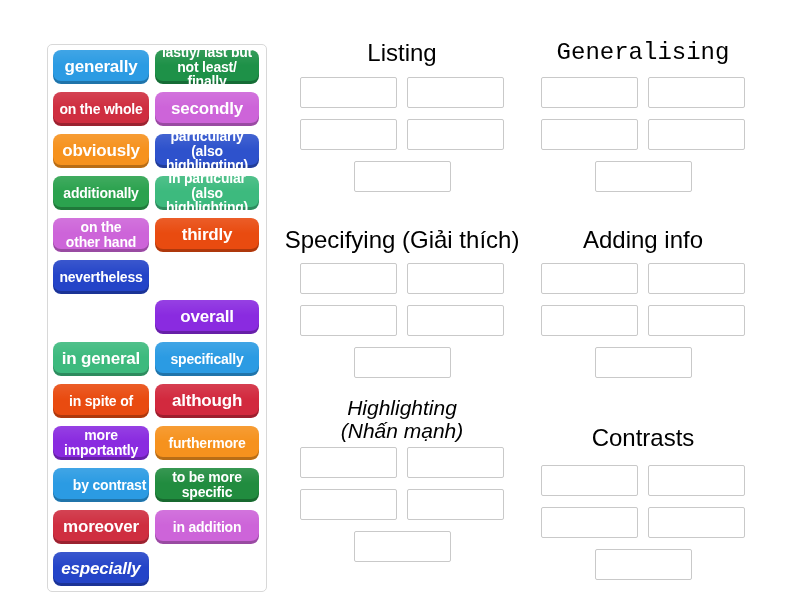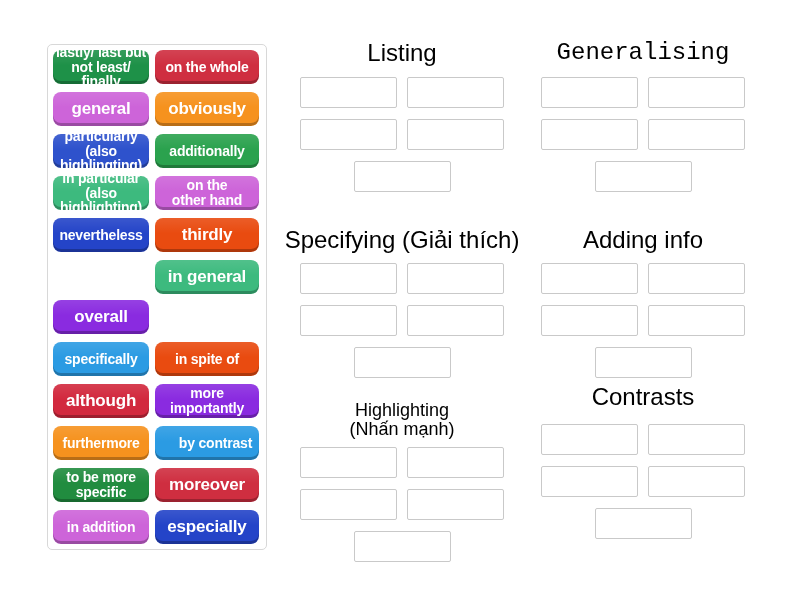--- a/index.html
+++ b/index.html
@@ -54,73 +54,74 @@
     display:flex;align-items:center;justify-content:center;
     font-size:24px;
     color:#000000;
     white-space:pre;
     text-align:center;
     line-height:1.08;
   }
   .row1 .hdr{height:49px;}
   .row2 .hdr{height:47px;}
   .row3 .hdr{height:54px;}
-  .hdr.two-line{font-size:18px;}
+  .hdr.two-line{font-size:21px;font-style:italic;}
   .slots{
     display:flex;flex-wrap:wrap;
     justify-content:center;
     gap:11px 10px;
     width:204px;
   }
   .slot{
     box-sizing:border-box;
     width:97px;height:31px;
     background:#ffffff;
     border:1px solid #c9c9c9;
     border-radius:2px;
   }
   .g1{left:300px;top:28px;}
   .g2{left:541px;top:28px;font-family:Liberation Mono, monospace;}
   .g3{left:300px;top:216px;}
   .g4{left:541px;top:216px;}
   .g5{left:300px;top:393px;}
-  .g6{left:541px;top:370px;}
+  .g6{left:541px;top:411px;}
 </style>
 </head>
 <body>
 
 <div class="tile-panel">
+    <div class="tile f-lg" style="background-color: rgb(43, 155, 227);">generally</div>
     <div class="tile f-sm" style="background-color: rgb(30, 145, 72);">lastly/ last but
 not least/ finally</div>
     <div class="tile f-md" style="background-color: rgb(207, 46, 64);">on the whole</div>
-    <div class="tile f-lg" style="background-color: rgb(205, 100, 217);">general</div>
+    <div class="tile f-lg" style="background-color: rgb(205, 100, 217);">secondly</div>
     <div class="tile f-lg" style="background-color: rgb(246, 146, 30);">obviously</div>
     <div class="tile f-sm" style="background-color: rgb(46, 82, 204);">particularly (also
 highlingting)</div>
     <div class="tile f-md" style="background-color: rgb(43, 162, 78);">additionally</div>
     <div class="tile f-sm" style="background-color: rgb(61, 186, 126);">in particular (also
 highlighting)</div>
     <div class="tile f-sm" style="background-color: rgb(205, 100, 217);">on the
 other hand</div>
+    <div class="tile f-lg" style="background-color: rgb(233, 75, 16);">thirdly</div>
     <div class="tile f-md" style="background-color: rgb(36, 68, 200);">nevertheless</div>
-    <div class="tile f-lg" style="background-color: rgb(233, 75, 16);">thirdly</div>
     <div class="tile f-lg" style="background-color: rgb(138, 43, 224); margin-top: 40px;">overall</div>
     <div class="tile f-lg" style="background-color: rgb(61, 186, 126);">in general</div>
     <div class="tile f-md" style="background-color: rgb(43, 155, 227);">specifically</div>
     <div class="tile f-md" style="background-color: rgb(233, 75, 16);">in spite of</div>
     <div class="tile f-lg" style="background-color: rgb(210, 41, 62);">although</div>
     <div class="tile f-sm" style="background-color: rgb(138, 43, 224);">more
 importantly</div>
     <div class="tile f-md" style="background-color: rgb(246, 146, 30); text-align: center;">furthermore</div>
     <div class="tile f-md" style="background-color: rgb(43, 155, 227); padding-left: 18px;">by contrast</div>
     <div class="tile f-sm" style="background-color: rgb(33, 140, 63);">to be more
 specific</div>
     <div class="tile f-lg" style="background-color: rgb(207, 46, 64);">moreover</div>
     <div class="tile f-md" style="background-color: rgb(205, 100, 217);">in addition</div>
-    <div class="tile f-lg" style="background-color: rgb(36, 68, 200);">especially</div>
+    <div class="tile f-lg" style="background-color: rgb(36, 68, 200); font-style: italic;">especially</div>
   </div>
 
 <div class="group g1 row1">
   <div class="hdr">Listing</div>
   <div class="slots">
       <div class="slot"></div>
       <div class="slot"></div>
       <div class="slot"></div>
       <div class="slot"></div>
       <div class="slot"></div>

